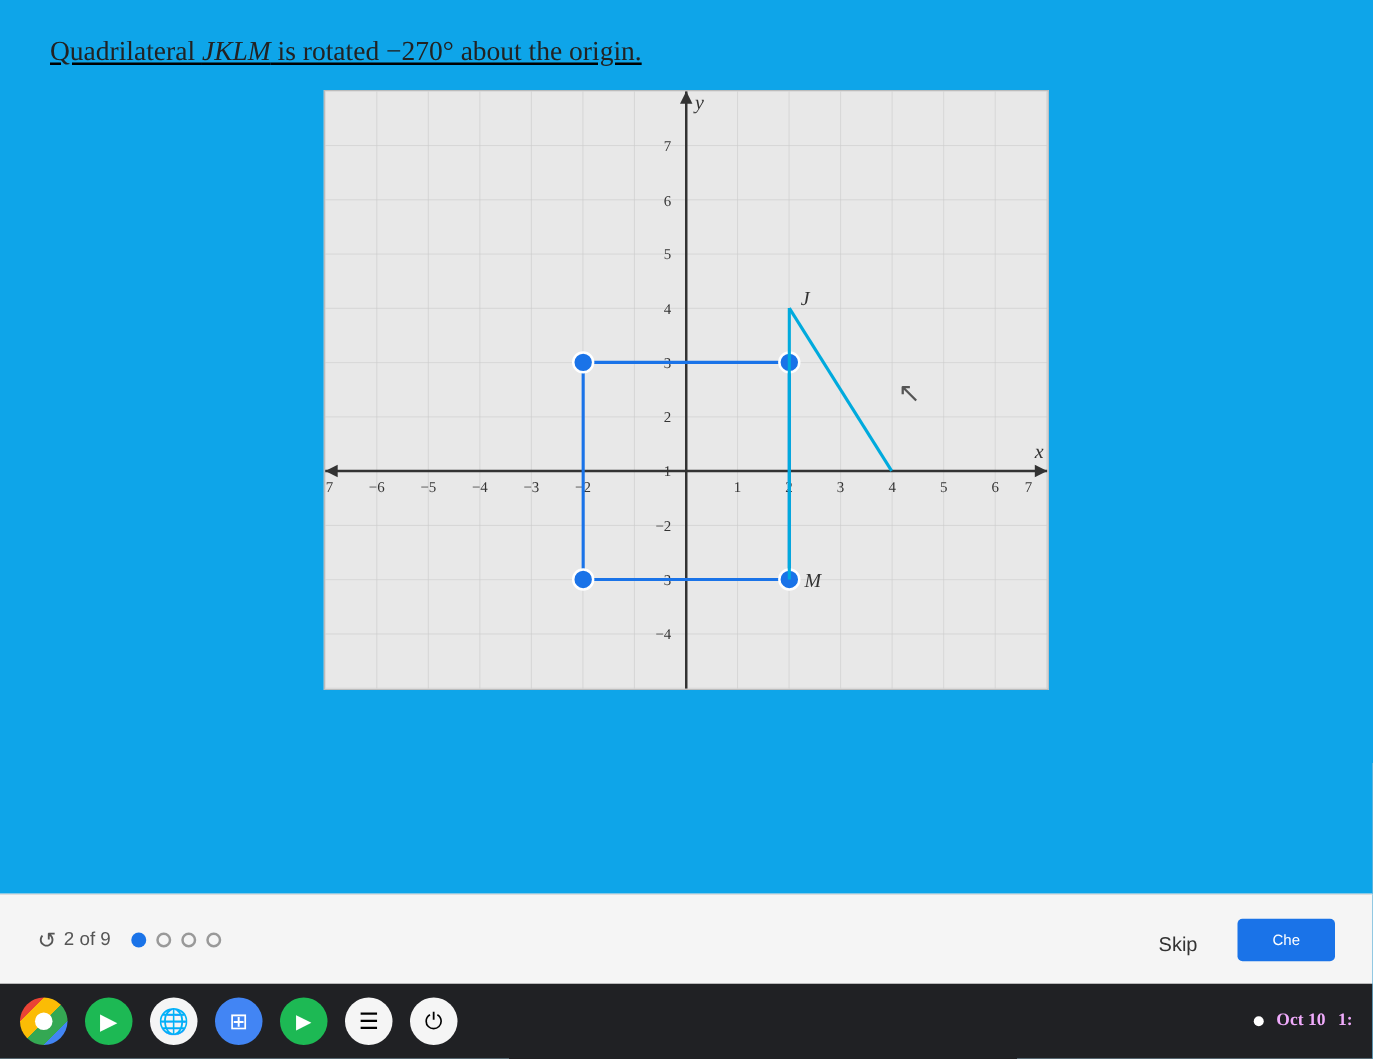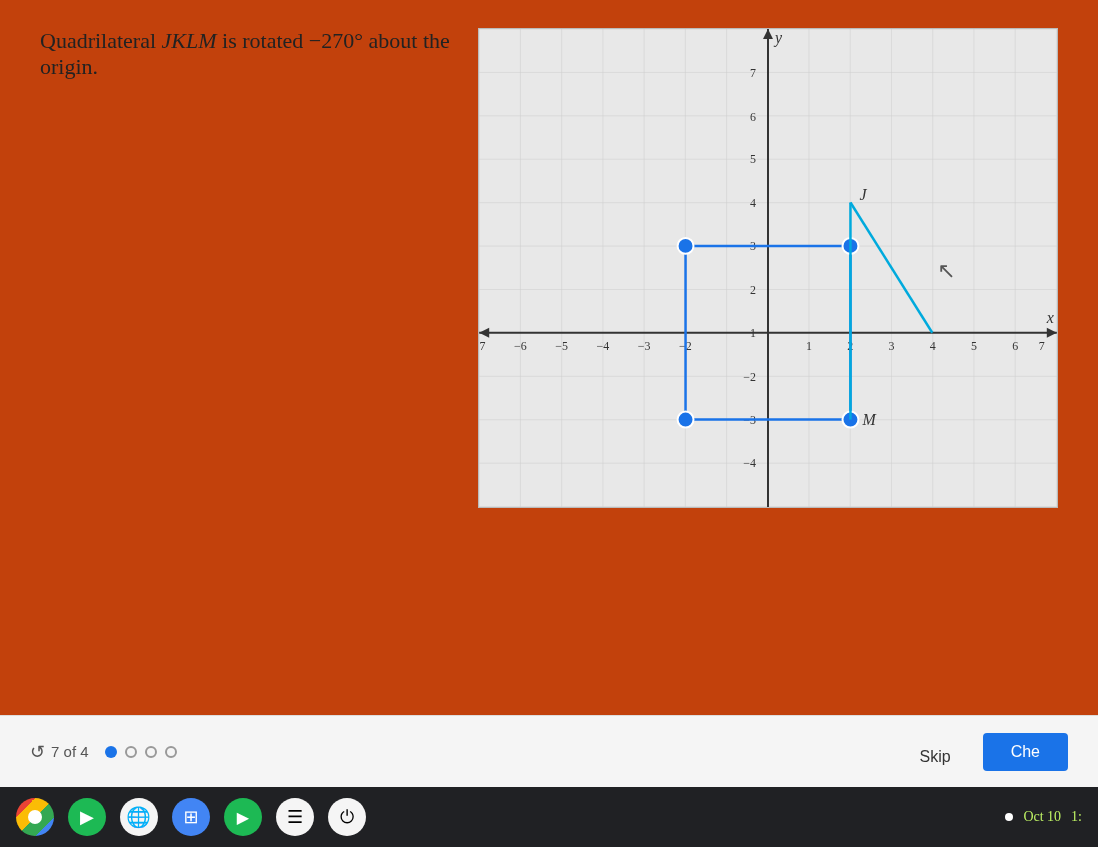--- a/index.html
+++ b/index.html
@@ -8,25 +8,26 @@
       width: 1098px;
       height: 847px;
       background: #d0d0d0;
       font-family: 'Georgia', serif;
       overflow: hidden;
       display: flex;
       flex-direction: column;
     }
 
     .main-content {
-      background: #c2410c;
+      background: #0ea5e9;
       flex: 1;
       padding: 28px 40px 0 40px;
       display: flex;
-      flex-direction: row;
+      flex-direction: column;
+      text-decoration: underline;
     }
 
     .problem-title {
       font-size: 22px;
       color: #222;
       margin-bottom: 18px;
       font-style: normal;
     }
 
     .problem-title em {
@@ -110,21 +111,21 @@
       color: #333;
       cursor: pointer;
       padding: 8px 16px;
       margin-top: 11px;
     }
 
     .check-btn {
       background: #1a73e8;
       color: white;
       border: none;
-      font-size: 16px;
+      font-size: 12px;
       padding: 10px 28px;
       cursor: pointer;
       border-radius: 4px;
     }
 
     .taskbar {
       background: #202124;
       height: 60px;
       display: flex;
       align-items: center;
@@ -140,22 +141,23 @@
       align-items: center;
       justify-content: center;
       cursor: pointer;
     }
 
     .taskbar-right {
       margin-left: auto;
       display: flex;
       align-items: center;
       gap: 10px;
-      color: #bef264;
+      color: #f0abfc;
       font-size: 14px;
+      font-weight: bold;
     }
 
     .taskbar-dot {
       width: 8px;
       height: 8px;
       border-radius: 50%;
       background: #fff;
     }
   </style>
 </head>
@@ -258,21 +260,21 @@
 
         <text x="460" y="250" font-size="22" fill="#555">↖</text>
       </svg>
     </div>
   </div>
 </div>
 
 <div class="bottom-bar">
   <button class="reset-btn">
     <span class="reset-icon">↺</span>
-    <span>7 of 4</span>
+    <span>2 of 9</span>
   </button>
 
   <div class="dots">
     <div class="dot dot-filled"></div>
     <div class="dot dot-empty"></div>
     <div class="dot dot-empty"></div>
     <div class="dot dot-empty"></div>
   </div>
 
   <div class="spacer"></div>

